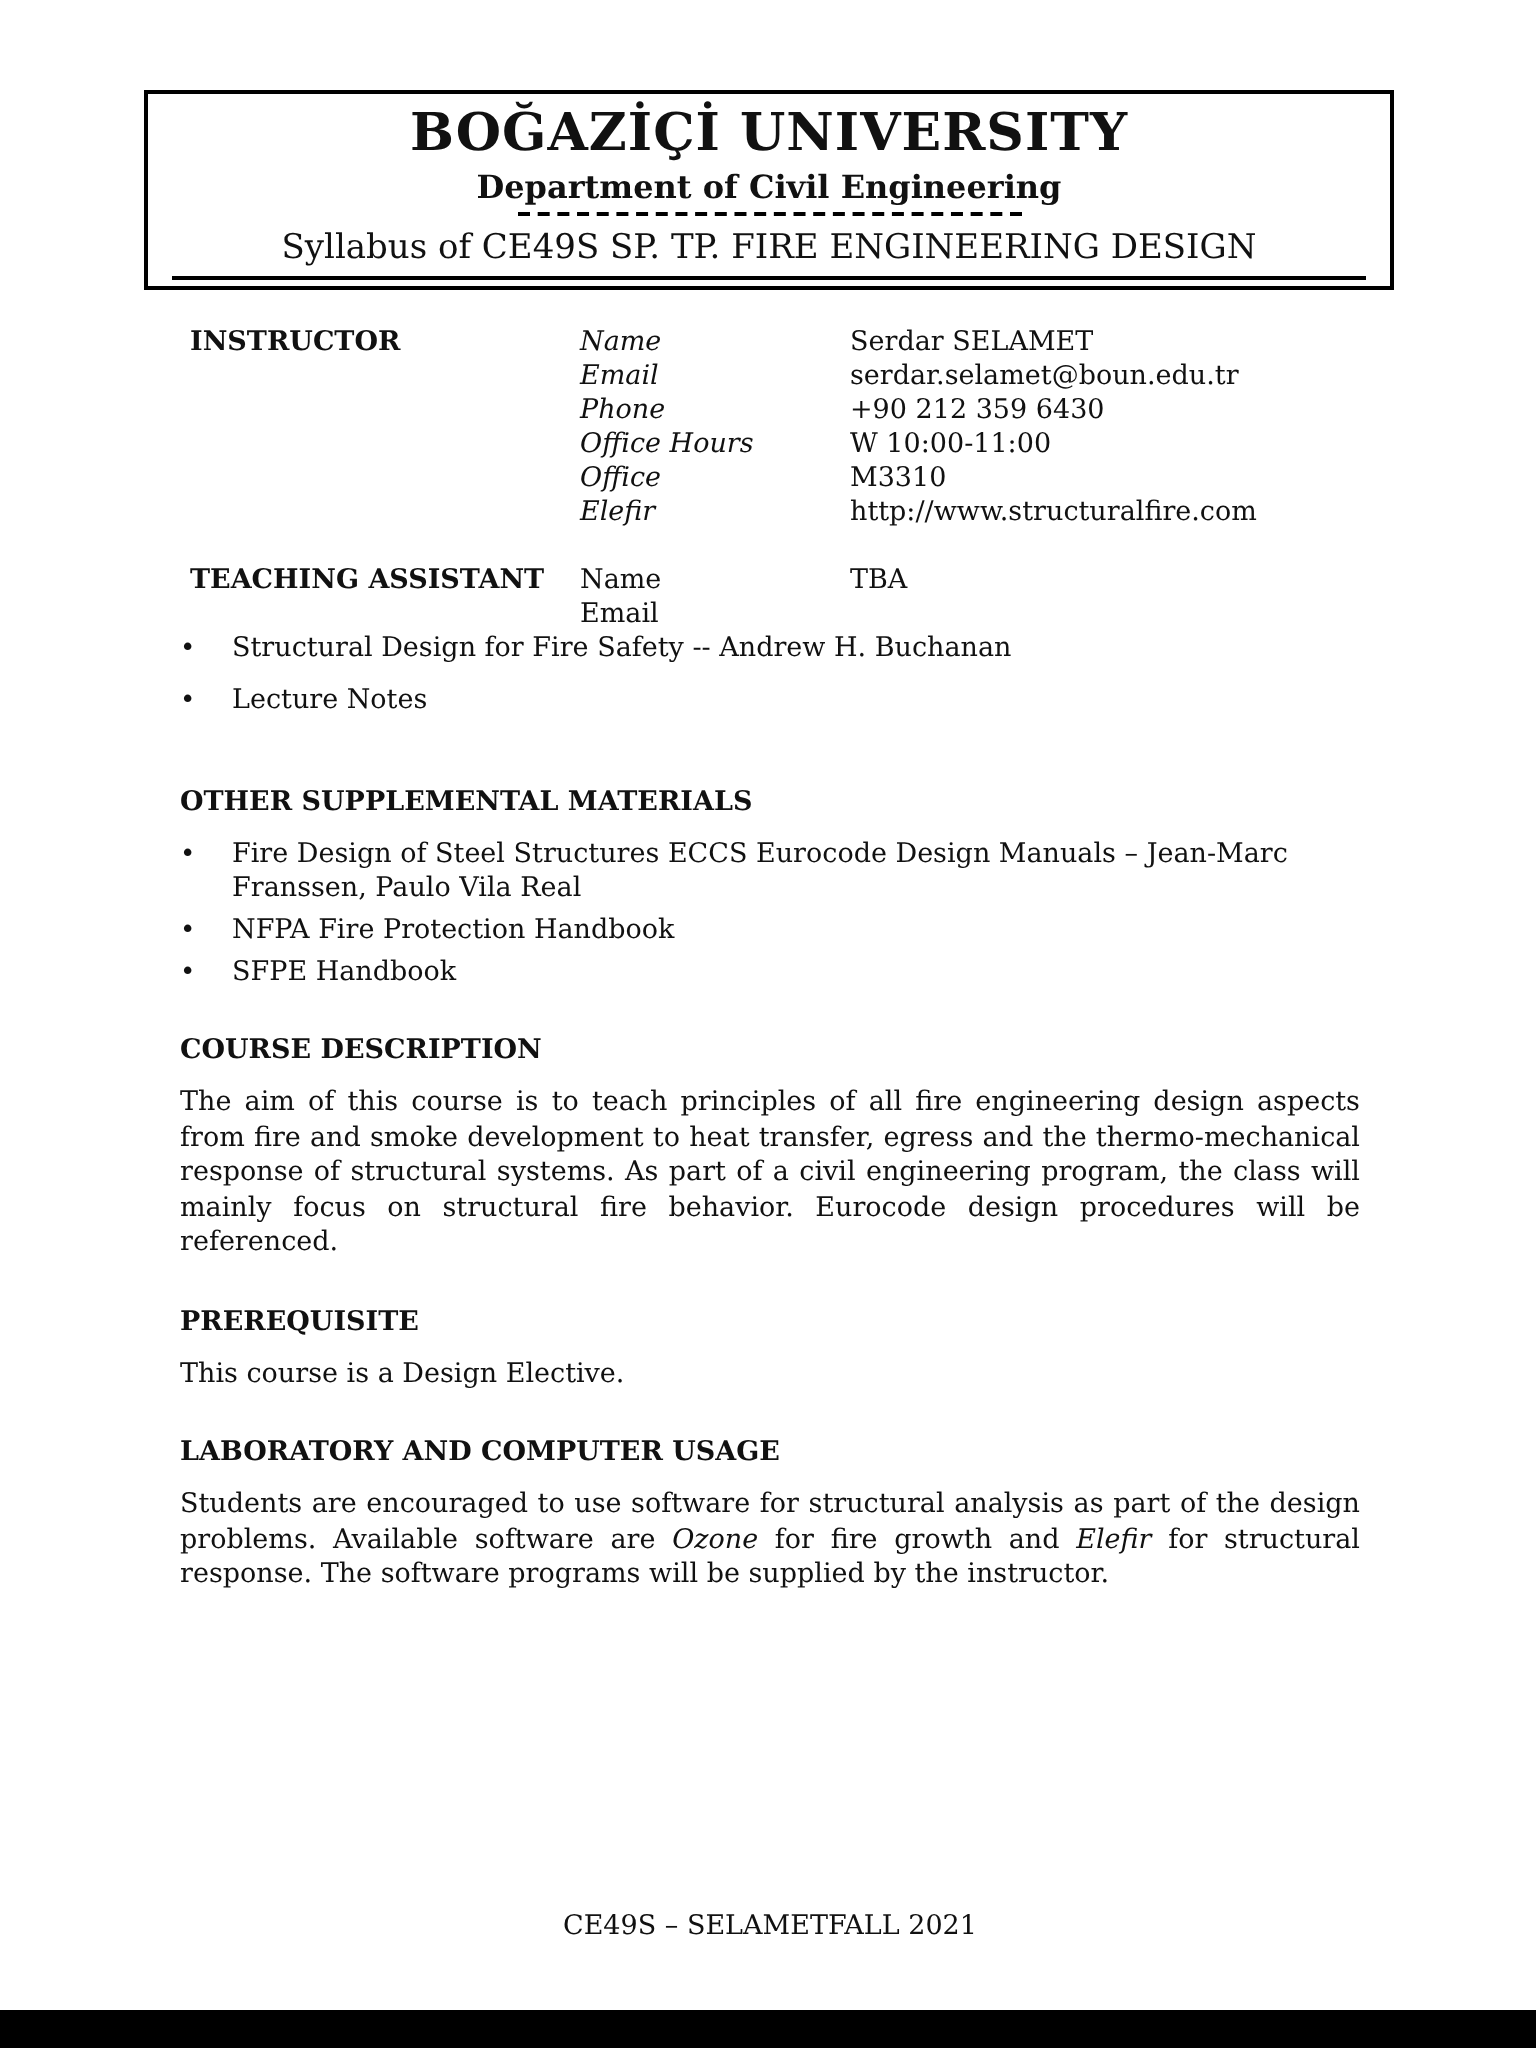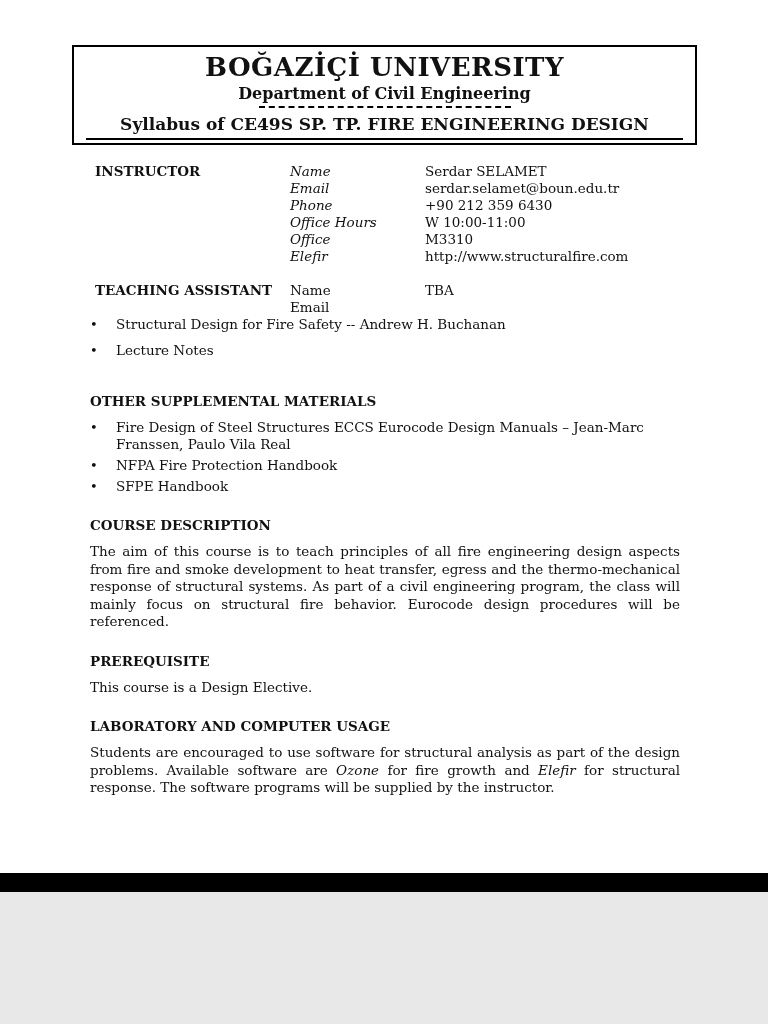--- a/index.html
+++ b/index.html
@@ -2,21 +2,21 @@
 <html><head>
 <meta charset="utf-8">
 <style>
   * { margin: 0; padding: 0; box-sizing: border-box; }
   html, body { background: #e8e8e8; }
   body { font-family: "DejaVu Serif", "Liberation Serif", serif; color: #111; }
 
   .page {
     position: relative;
     width: 768px;
-    height: 892px;
+    height: 1024px;
     margin: 0 auto;
     background: #ffffff;
     overflow: hidden;
   }
 
   
   .header-box {
     margin: 45px 71px 0 72px;
     border: 2px solid #000;
     padding: 6px 10px 3px 10px;
@@ -35,21 +35,21 @@
     margin-top: 1px;
   }
   .dashed-divider {
     width: 252px;
     margin: 3px auto 6px auto;
     border-top: 2px dashed #000;
     height: 0;
   }
   .syllabus-title {
     font-size: 17px;
-    font-weight: bold;
+    font-weight: normal;
     padding-bottom: 4px;
     border-bottom: 2px solid #000;
     margin: 0 2px;
   }
 
   
   .content {
     padding: 0 88px 0 90px;
     font-size: 13.5px;
     line-height: 17px;

